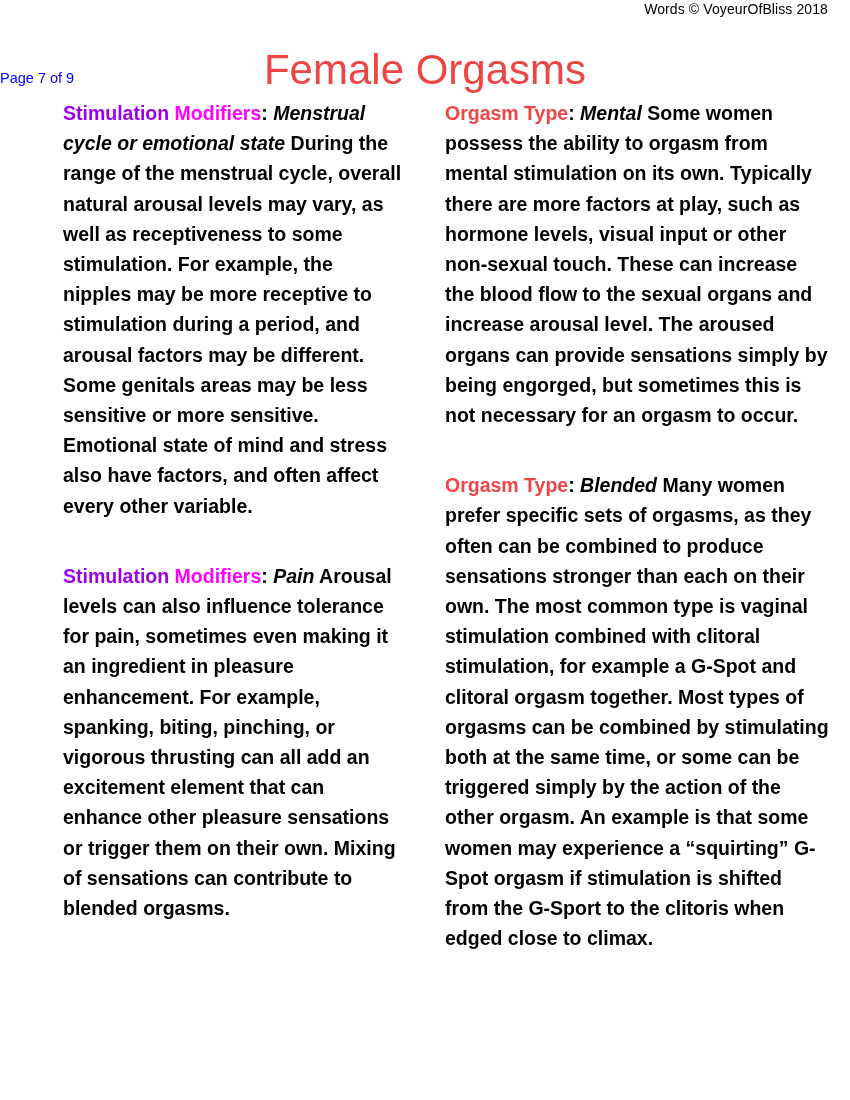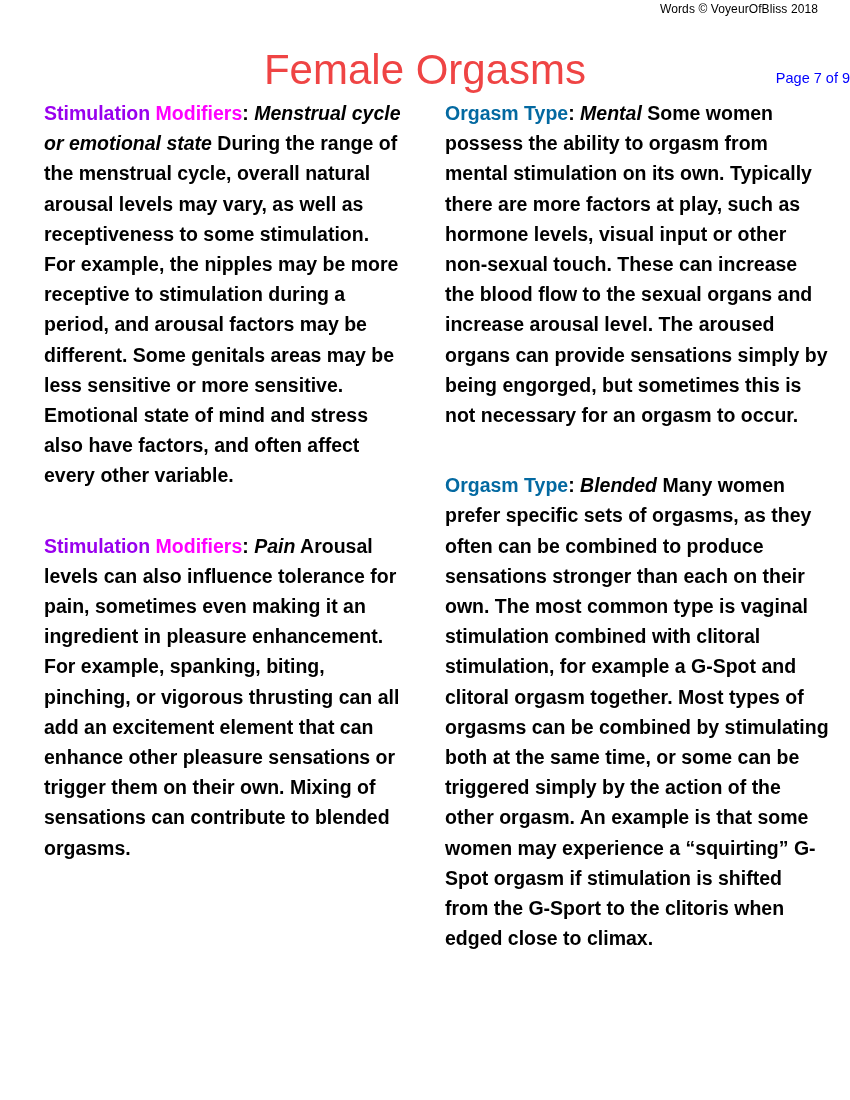--- a/index.html
+++ b/index.html
@@ -20,22 +20,22 @@
     position: relative;
     width: 850px;
     height: 1100px;
     background: #ffffff;
   }
 
   
   .copyright {
     position: absolute;
     top: 3px;
-    right: 32px;
-    font-size: 12px;
+    right: 22px;
+    font-size: 14px;
     line-height: 13px;
     color: #000000;
     white-space: nowrap;
     letter-spacing: 0.1px;
   }
 
   .page-title {
     position: absolute;
     top: 18px;
     left: 0;
@@ -45,21 +45,21 @@
     line-height: 48px;
     font-weight: 400;
     color: #ef4444;
   }
 
   .page-number {
     position: absolute;
     top: 69px;
     left: 0;
     width: 850px;
-    text-align: right;
+    text-align: left;
     font-size: 14.5px;
     line-height: 18px;
     color: #0000FF;
   }
 
   
   .columns {
     position: absolute;
     top: 98px;
     left: 0;
@@ -68,21 +68,21 @@
     flex-direction: row;
     align-items: flex-start;
   }
 
   .column {
     box-sizing: border-box;
   }
 
   .column-left {
     width: 425px;
-    padding-left: 44px;
+    padding-left: 63px;
     padding-right: 20px;
   }
 
   .column-right {
     width: 425px;
     padding-left: 20px;
     padding-right: 20px;
   }
 
   .block {
@@ -102,21 +102,21 @@
     color: #9900EE;
   }
 
   .label-modifiers {
     font-weight: bold;
     color: #FF00FF;
   }
 
   .label-orgasm {
     font-weight: bold;
-    color: #0369a1;
+    color: #ef4444;
     text-align: center;
   }
 
   .colon {
     font-weight: bold;
     color: #000000;
   }
 
   .subject {
     font-weight: bold;

